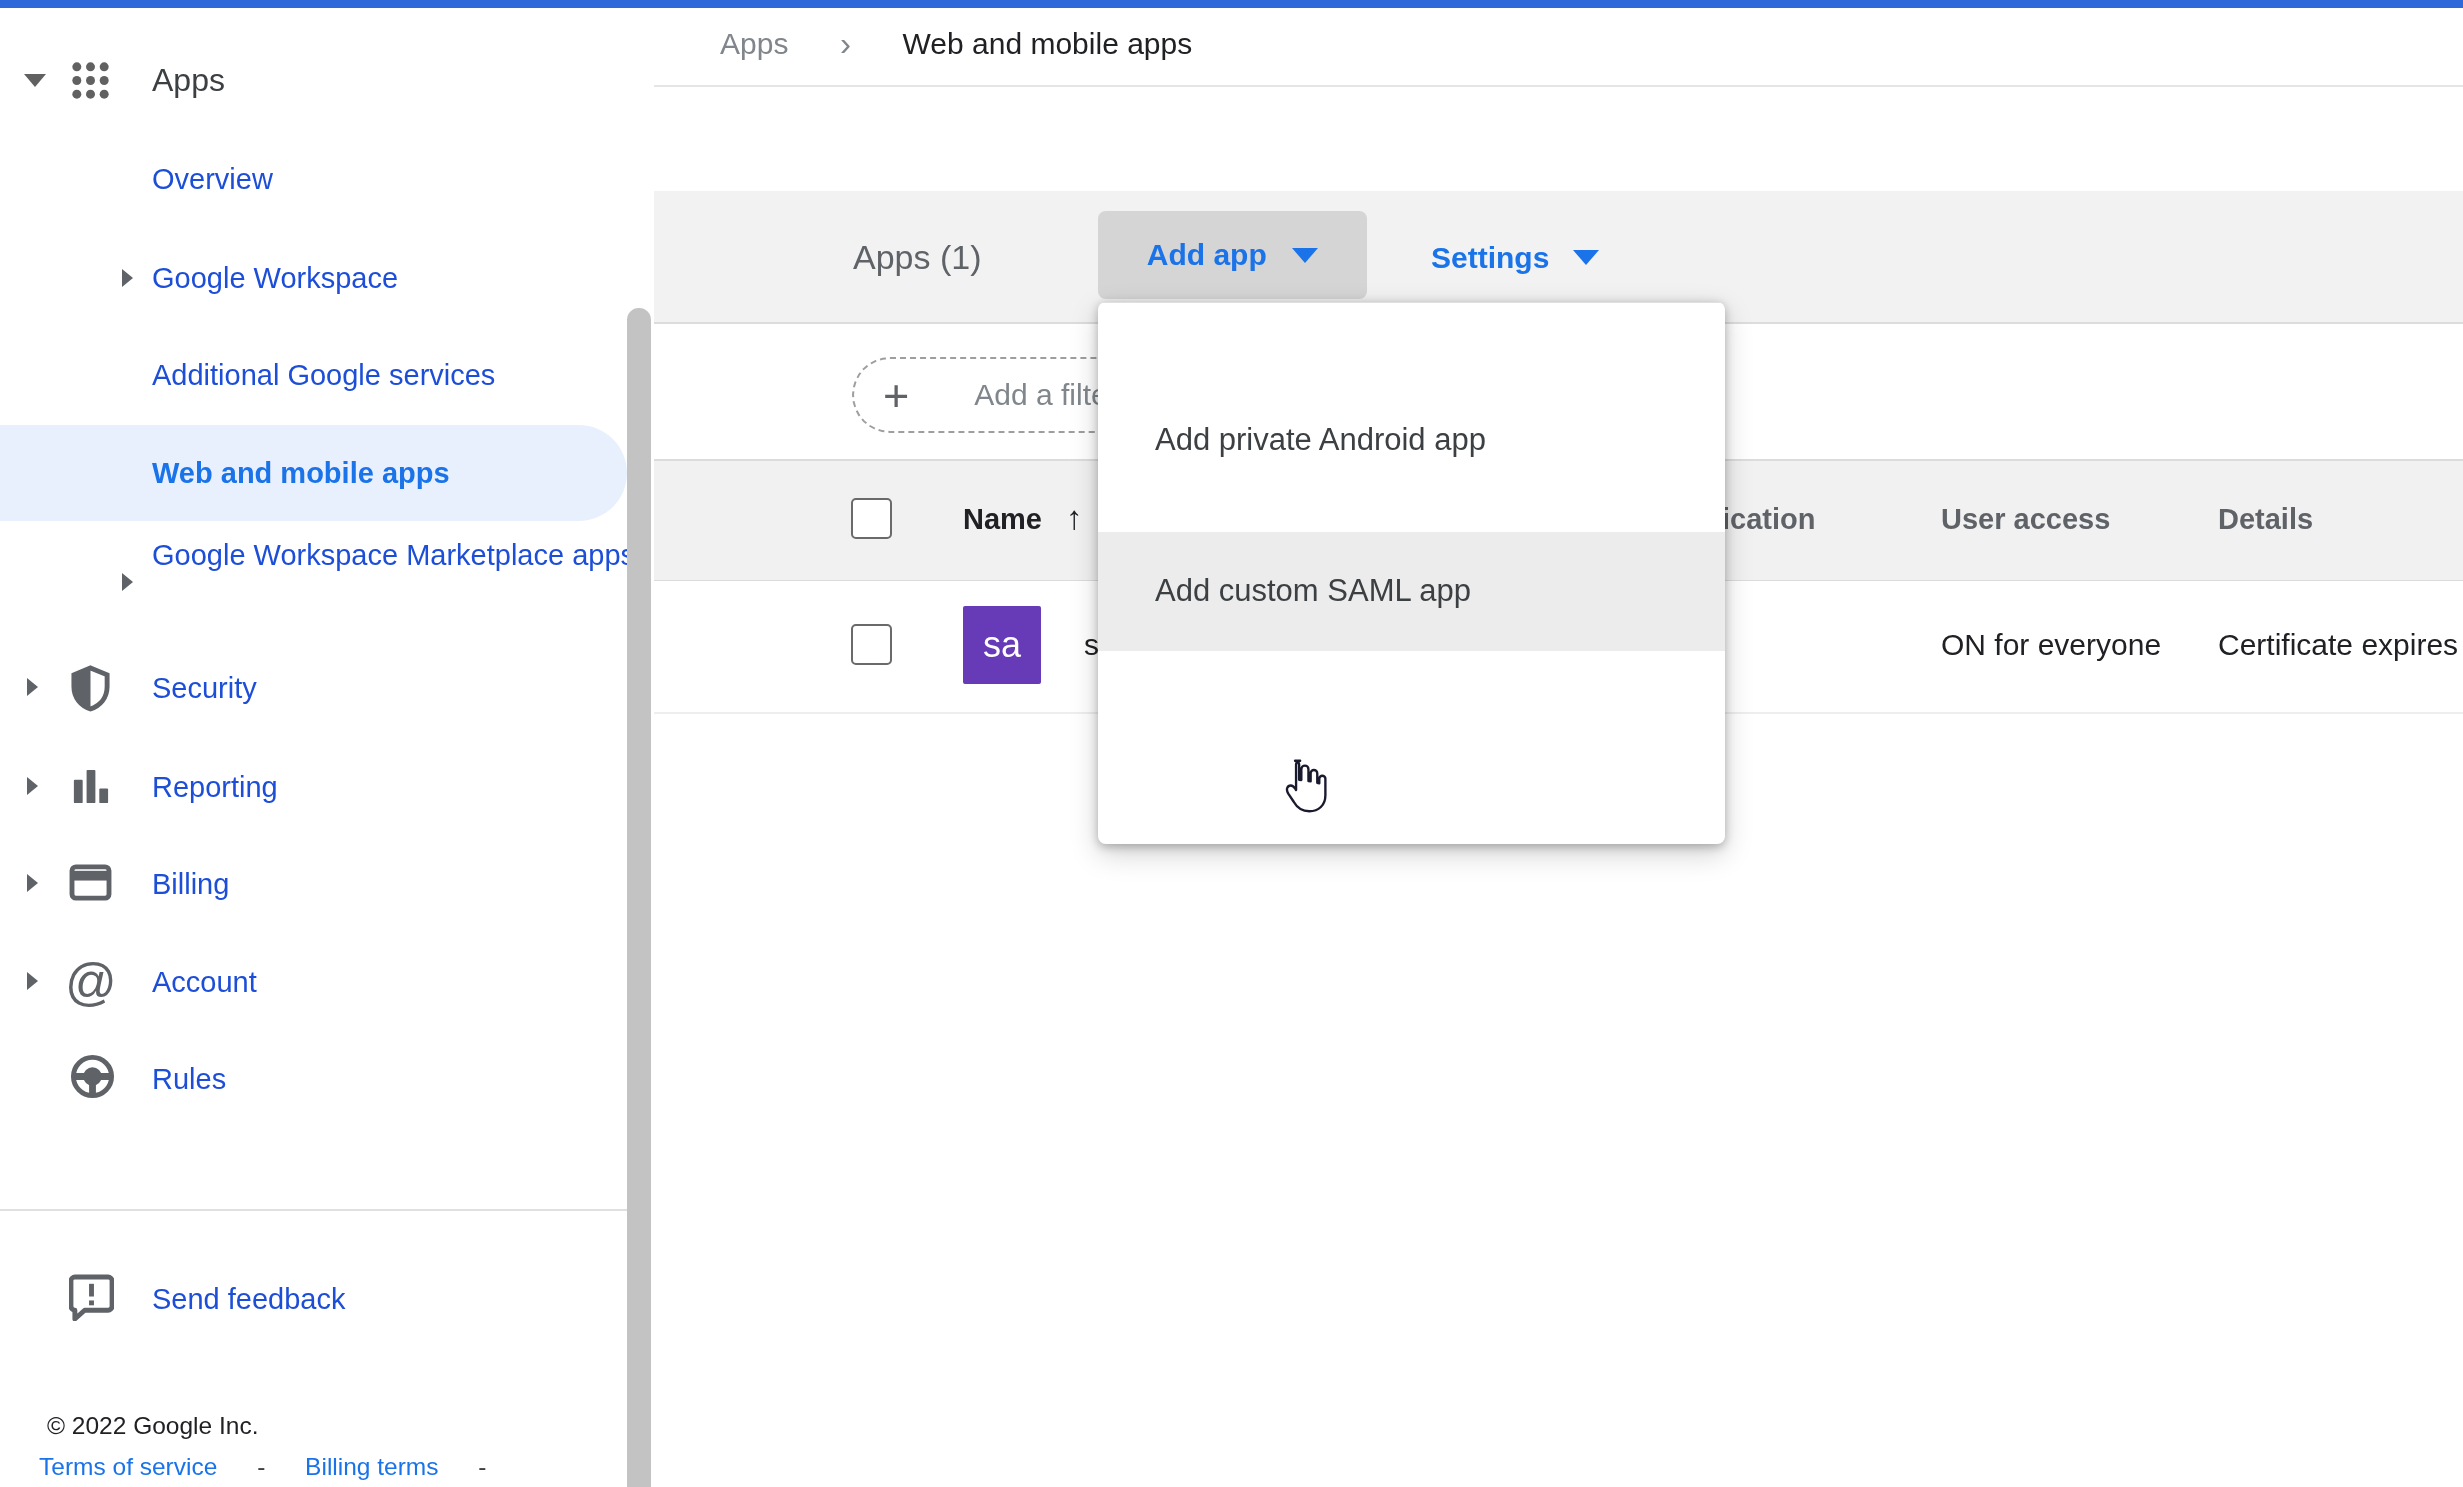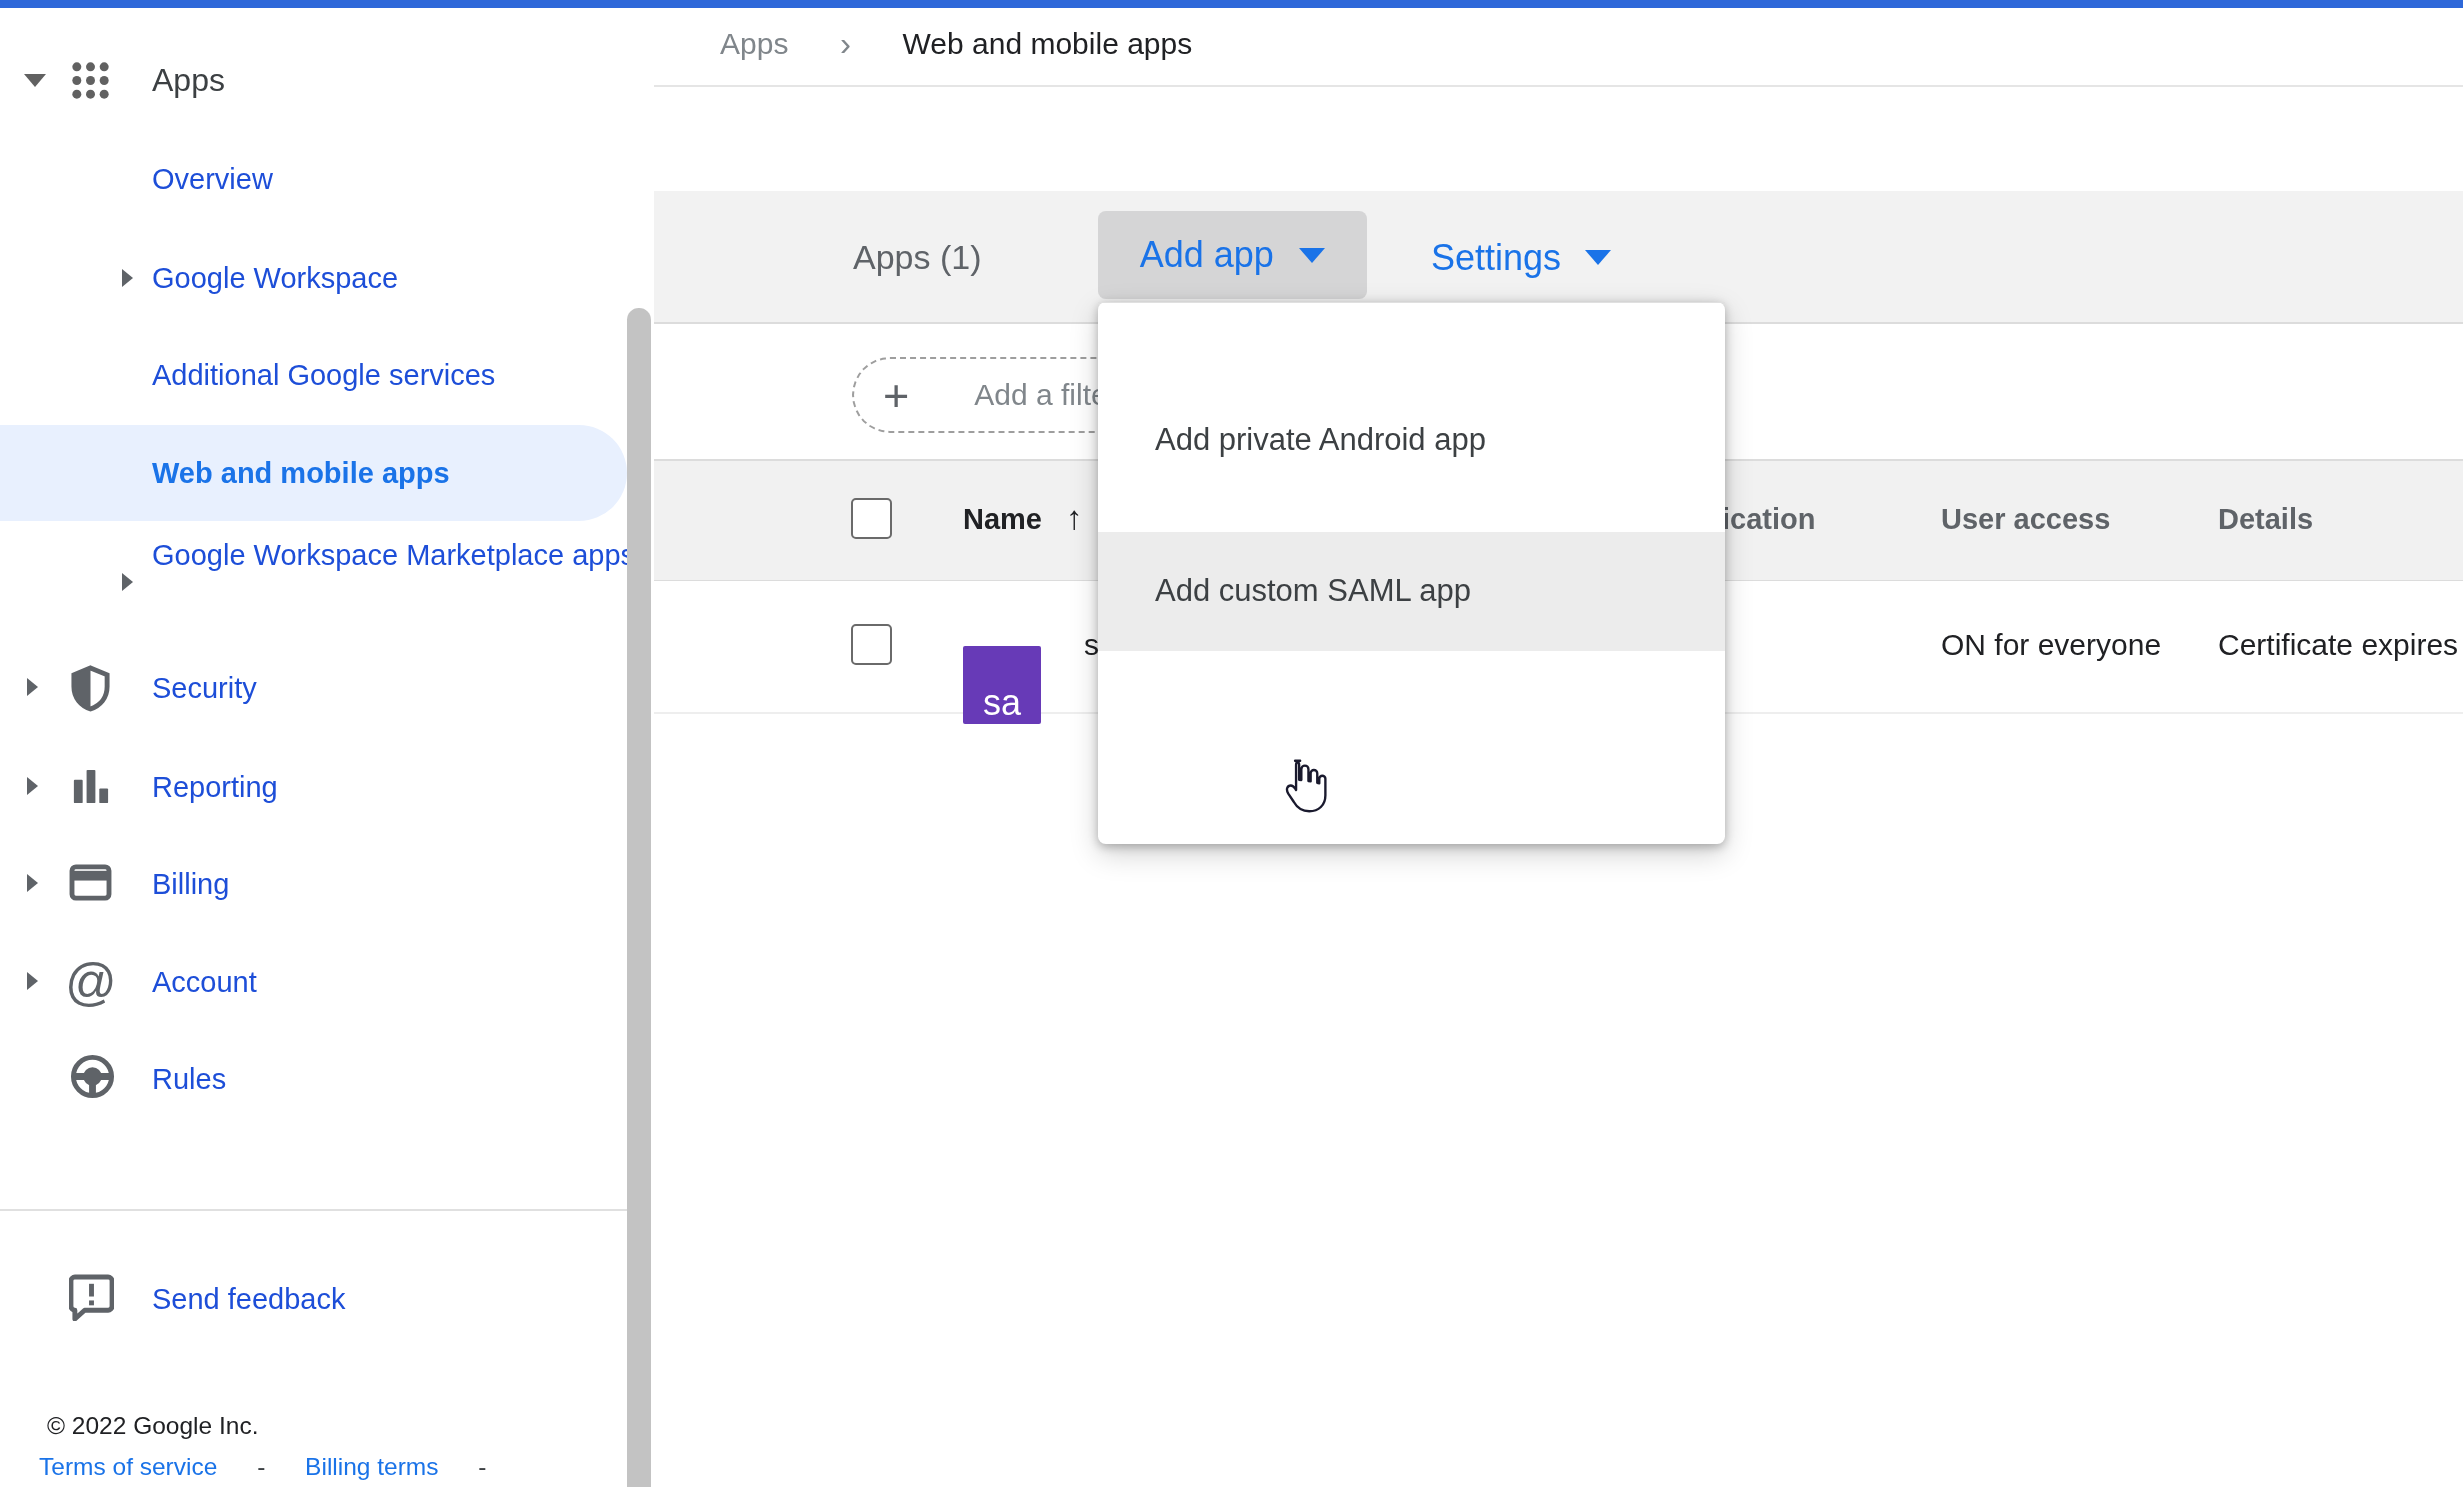--- a/index.html
+++ b/index.html
@@ -26,36 +26,36 @@
   
   #breadcrumb{left:720px;top:21.6px;height:45px;font-size:30px;}
   #breadcrumb .parent{color:#80868b;}
   #breadcrumb .sep{color:#80868b;padding:0 19.6px;font-size:33px;}
   #breadcrumb .current{color:#202124;}
   #header-divider{left:654px;top:85px;width:1809px;height:0;border-top:2.9px solid #e5e5e5;}
   
   #toolbar-band{left:654px;top:191px;width:1809px;height:133px;background:#f2f2f2;border-bottom:2px solid #dcdcdc;box-sizing:border-box;}
   #toolbar-title{left:853px;top:233px;height:49px;font-size:34px;color:#5f6368;}
   #addapp-btn{left:1098px;top:211px;width:269px;height:88px;background:#d5d5d6;border-radius:7.8px;display:flex;align-items:center;justify-content:center;gap:25.5px;cursor:pointer;}
-  .blue-action-label{font-size:36px;color:#1a73e8;white-space:nowrap;}
+  .blue-action-label{font-size:30px;color:#1a73e8;white-space:nowrap;font-weight:bold;}
   .tri-down-blue{width:0;height:0;border-left:13.7px solid transparent;border-right:13.7px solid transparent;border-top:15.7px solid #1a73e8;}
   #settings-btn{left:1431px;top:233px;height:49px;display:flex;align-items:center;gap:23.5px;cursor:pointer;}
   
   #filter-chip{left:852px;top:357px;width:461px;height:76px;border:2.9px dashed #9e9e9e;border-radius:41px;box-sizing:border-box;display:flex;align-items:center;}
   #filter-plus{font-size:45px;color:#5f6368;margin-left:29px;font-weight:400;line-height:1;}
   #filter-label{font-size:30px;color:#80868b;margin-left:33px;white-space:nowrap;}
   
   #thead-band{left:654px;top:459px;width:1809px;height:123px;background:#f1f1f1;border-top:2px solid #dcdcdc;border-bottom:2px solid #dcdcdc;box-sizing:border-box;}
   .checkbox{width:41px;height:41px;border:2.9px solid #6a6a6a;border-radius:4.9px;background:#fff;box-sizing:border-box;}
   .th-text{font-size:29px;font-weight:bold;color:#5f6368;white-space:nowrap;height:49px;}
   .td-text{font-size:30px;color:#202124;white-space:nowrap;height:49px;}
   #th-name{color:#202124;}
   #th-sort{font-size:33px;color:#202124;font-weight:normal;}
   #row-band{left:654px;top:581px;width:1809px;height:133px;background:#fff;border-bottom:2px solid #eeeeee;box-sizing:border-box;}
-  #avatar{left:963px;top:606px;width:78px;height:78px;background:#673ab7;border-radius:2px;display:flex;align-items:flex-end;justify-content:center;font-size:36px;color:#fff;margin-top:40px;}
+  #avatar{left:963px;top:606px;width:78px;height:78px;background:#673ab7;border-radius:2px;display:flex;align-items:center;justify-content:center;font-size:36px;color:#fff;}
   
   #addapp-menu{left:1098px;top:302px;width:627px;height:542px;background:#fff;border-radius:7.8px;
     box-shadow:0 2.9px 9.8px rgba(0,0,0,.25),0 9.8px 29px rgba(0,0,0,.18);display:flex;flex-direction:column;z-index:20;}
   .menu-item{display:flex;align-items:center;padding-left:57px;font-size:31px;color:#3c4043;cursor:pointer;}
   #mi-0{height:154px;}
   #menu-divider{height:0;border-top:1px solid #e0e0e0;}
   #menu-spacer{height:13.7px;}
   .menu-item.std{height:119px;}
   .menu-item.highlighted{background:#ececec;}
   #cursor{left:1274px;top:757px;width:55px;height:61px;z-index:30;}

